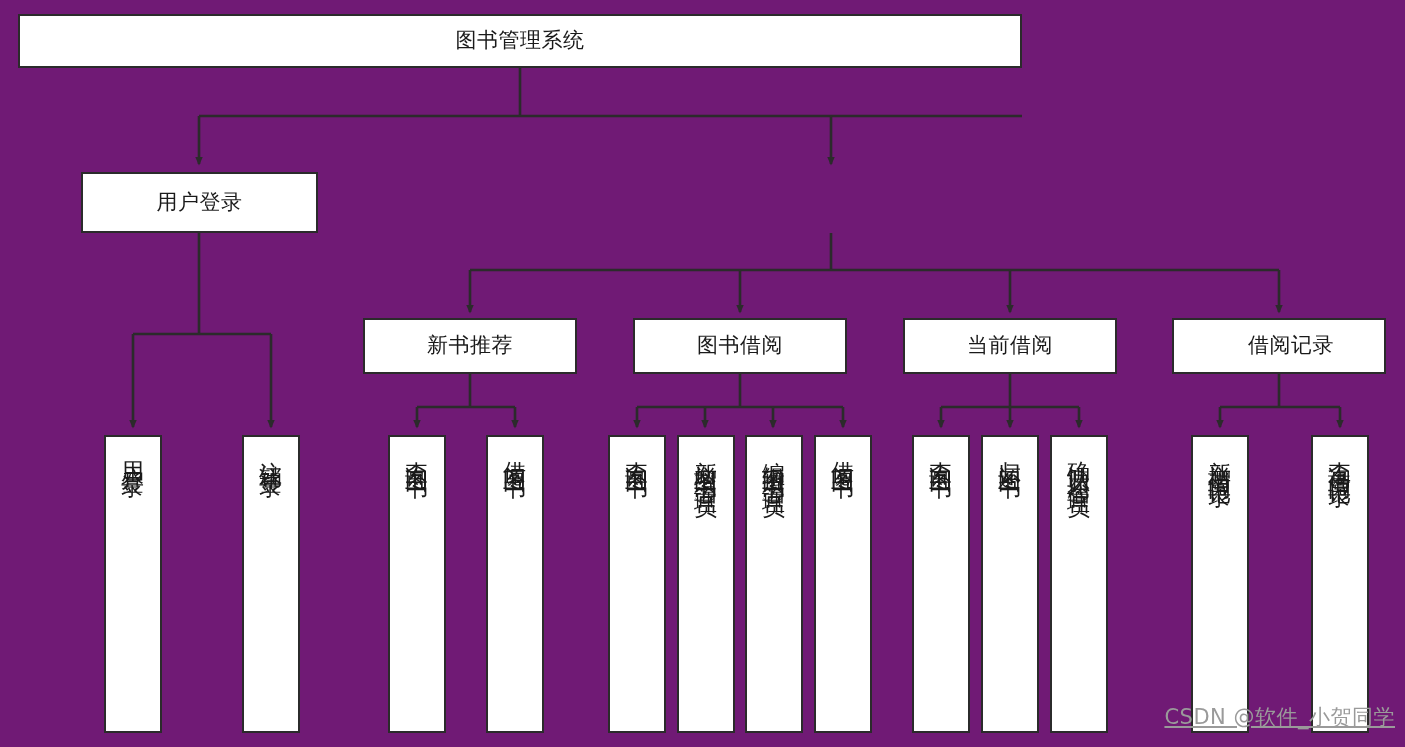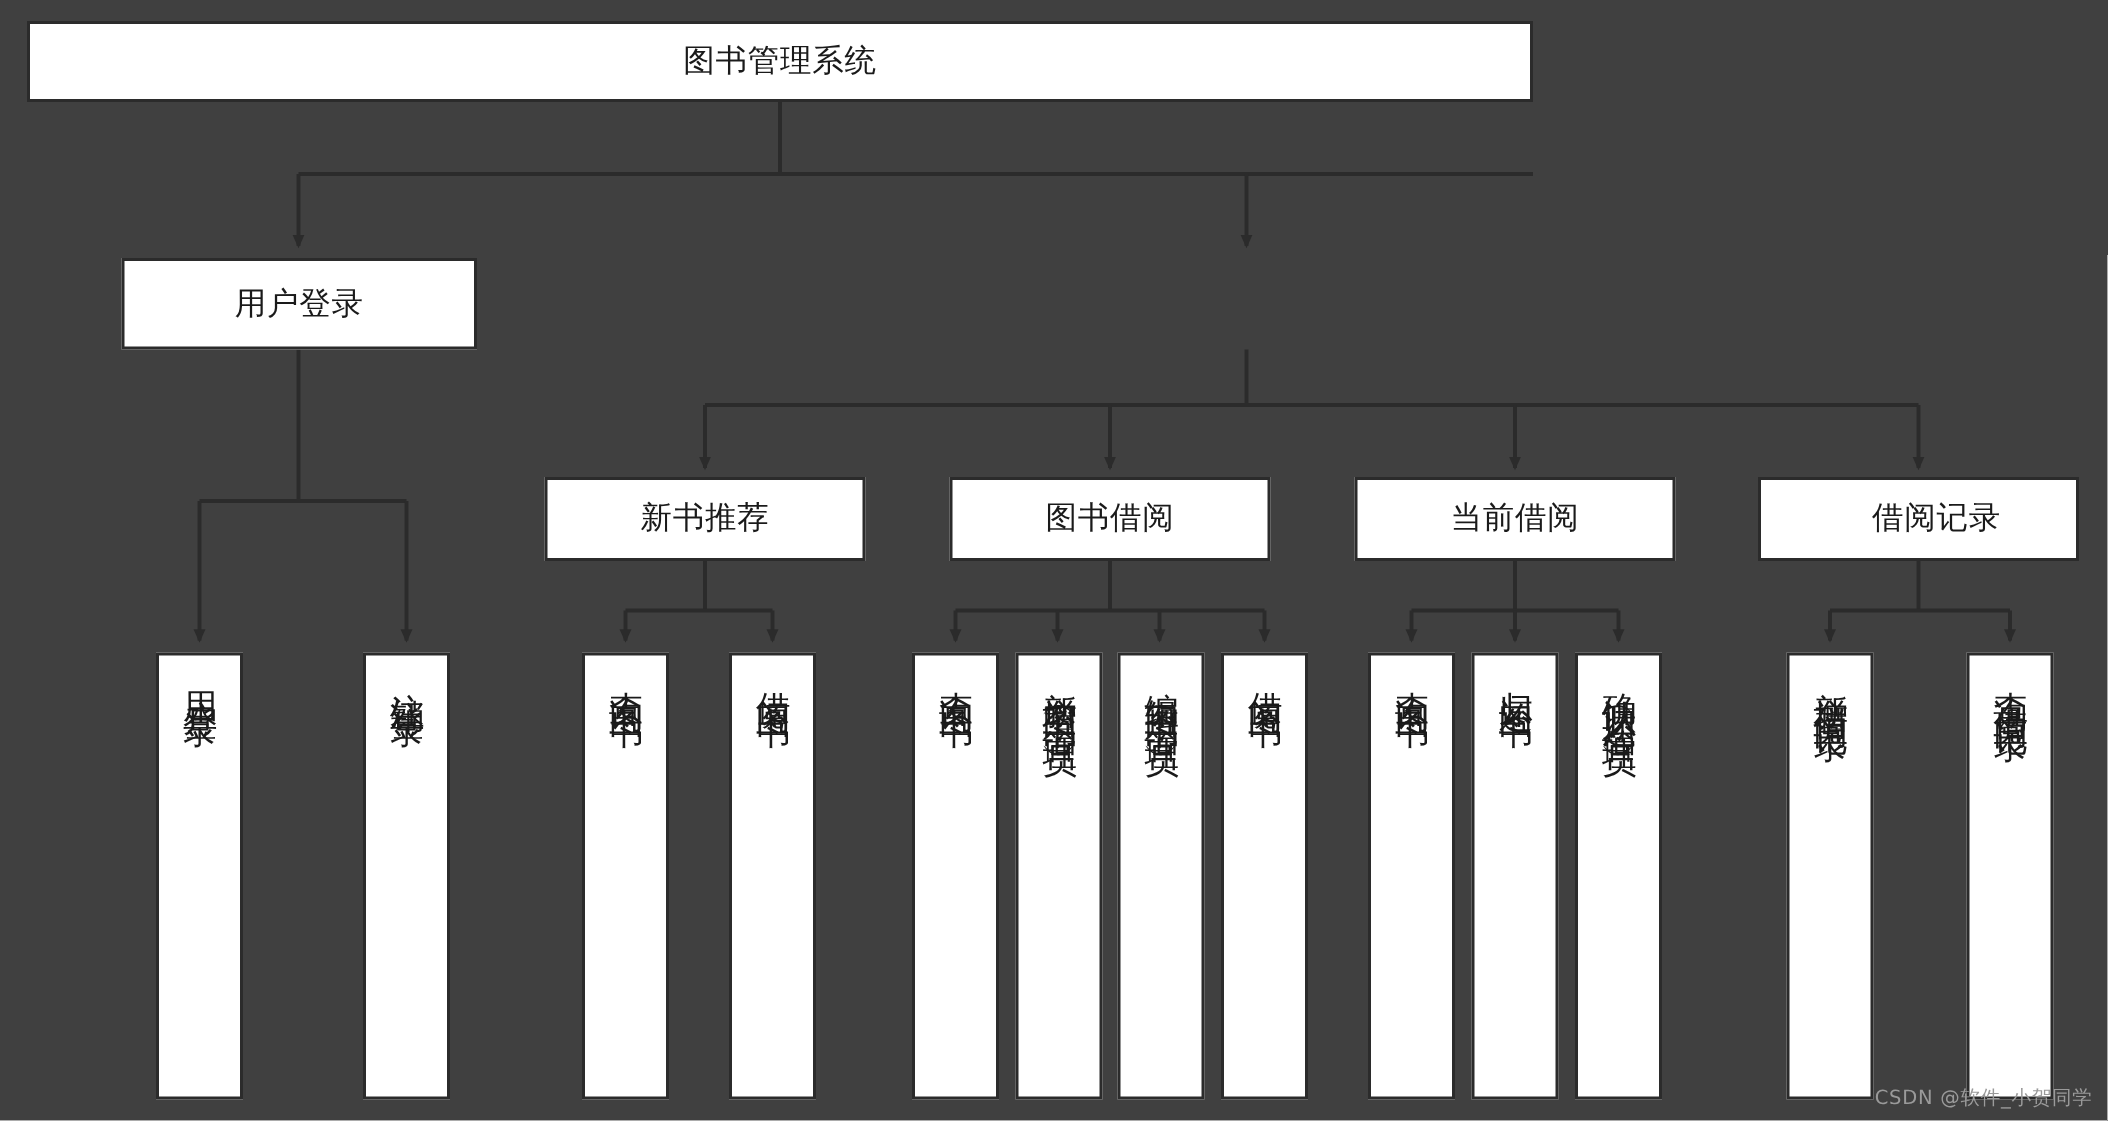--- a/index.html
+++ b/index.html
@@ -7,21 +7,21 @@
     padding: 0;
     background: #ffffff;
   }
   body {
     font-family: "DejaVu Sans", "Liberation Sans", sans-serif;
   }
   #canvas {
     position: relative;
     width: 1405px;
     height: 747px;
-    background: #404040;
+    background: #701a75;
     overflow: hidden;
   }
   #edges {
     position: absolute;
     left: 0;
     top: 0;
     width: 1405px;
     height: 747px;
   }
   .node {
@@ -55,26 +55,27 @@
     writing-mode: vertical-rl;
     text-orientation: upright;
     font-size: 23px;
     line-height: 1.05;
     letter-spacing: 5px;
     white-space: nowrap;
   }
   .watermark {
     position: absolute;
     right: 10px;
-    bottom: 6px;
-    font-size: 13px;
+    bottom: 16px;
+    font-size: 21px;
     color: #9a9a9a;
     letter-spacing: 0.5px;
     white-space: nowrap;
     pointer-events: none;
+    text-decoration: underline;
   }
 </style>
 </head>
 <body>
 
 <div id="canvas">
 
   <svg id="edges" viewBox="0 0 1405 747" xmlns="http://www.w3.org/2000/svg">
     <defs>
       <marker id="arrow" markerWidth="10" markerHeight="10" refX="7.5" refY="4" orient="auto" markerUnits="userSpaceOnUse">

